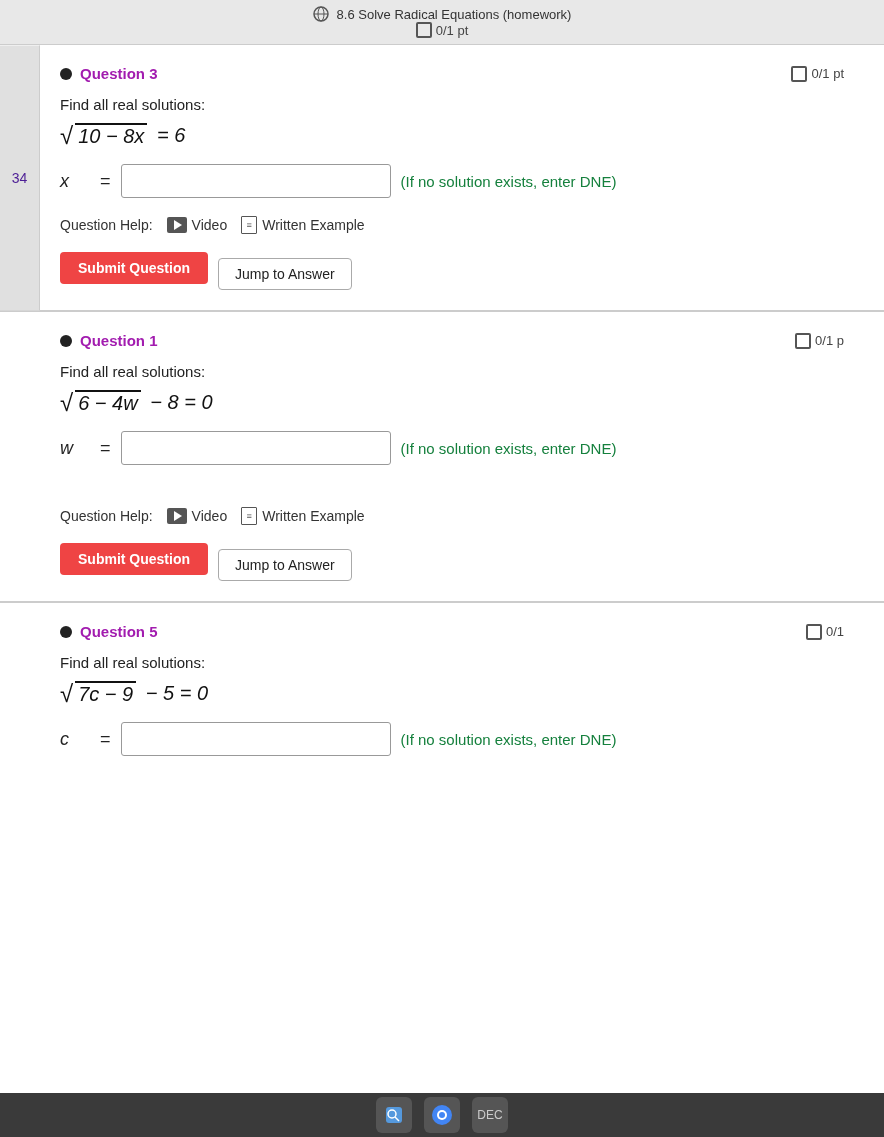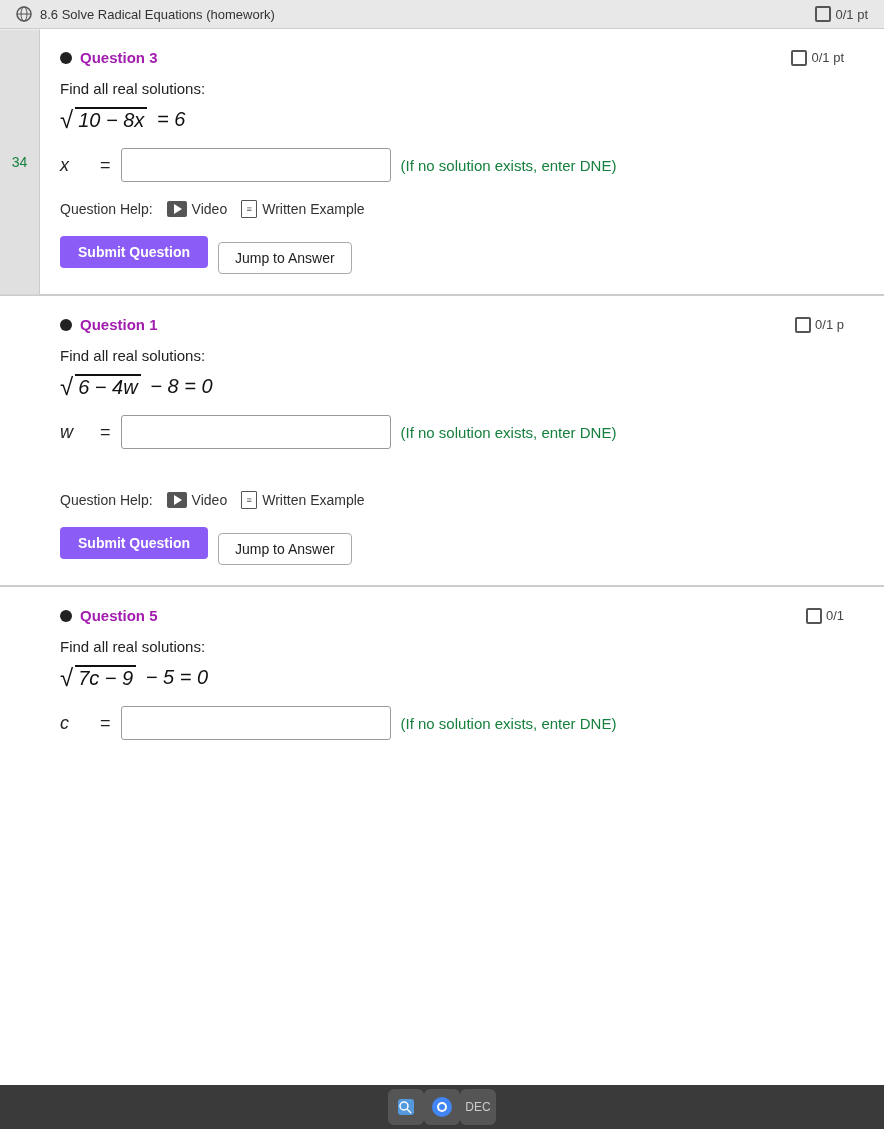--- a/index.html
+++ b/index.html
@@ -19,20 +19,21 @@
     
     .top-bar {
       background: #e8e8e8;
       border-bottom: 1px solid #ccc;
       padding: 6px 16px;
       display: flex;
       align-items: center;
       justify-content: space-between;
       font-size: 13px;
       color: #333;
+      flex-direction: column;
     }
     .top-bar-title {
       display: flex;
       align-items: center;
       gap: 8px;
     }
     .score-badge {
       font-size: 13px;
       color: #444;
       display: flex;
@@ -47,21 +48,21 @@
     }
     .side-number {
       position: absolute;
       left: 0;
       top: 50%;
       transform: translateY(-50%);
       background: #e0e0e0;
       width: 40px;
       text-align: center;
       font-size: 14px;
-      color: #15803d;
+      color: #4c1d95;
       padding: 4px 0;
       border-right: 1px solid #ccc;
       height: 100%;
       display: flex;
       align-items: center;
       justify-content: center;
     }
     .question-header {
       display: flex;
       justify-content: space-between;
@@ -207,21 +208,21 @@
       font-size: 9px;
       color: #555;
     }
     
     .buttons-row {
       display: flex;
       align-items: center;
       gap: 10px;
     }
     .btn-submit {
-      background: #8b5cf6;
+      background: #ef4444;
       color: #fff;
       border: none;
       padding: 8px 18px;
       font-size: 14px;
       font-weight: 600;
       border-radius: 4px;
       cursor: pointer;
     }
     .btn-jump {
       background: #fff;
@@ -229,29 +230,29 @@
       border: 1.5px solid #aaa;
       padding: 7px 16px;
       font-size: 14px;
       border-radius: 4px;
       cursor: pointer;
       margin-top: 12px;
     }
     
     .taskbar {
       position: fixed;
-      bottom: 8px;
+      bottom: 0;
       left: 0;
       width: 884px;
       height: 44px;
       background: #3a3a3a;
       display: flex;
       align-items: center;
       justify-content: center;
-      gap: 0;
+      gap: 12px;
       z-index: 100;
     }
     .taskbar-item {
       width: 36px;
       height: 36px;
       border-radius: 6px;
       background: #555;
       display: flex;
       align-items: center;
       justify-content: center;

